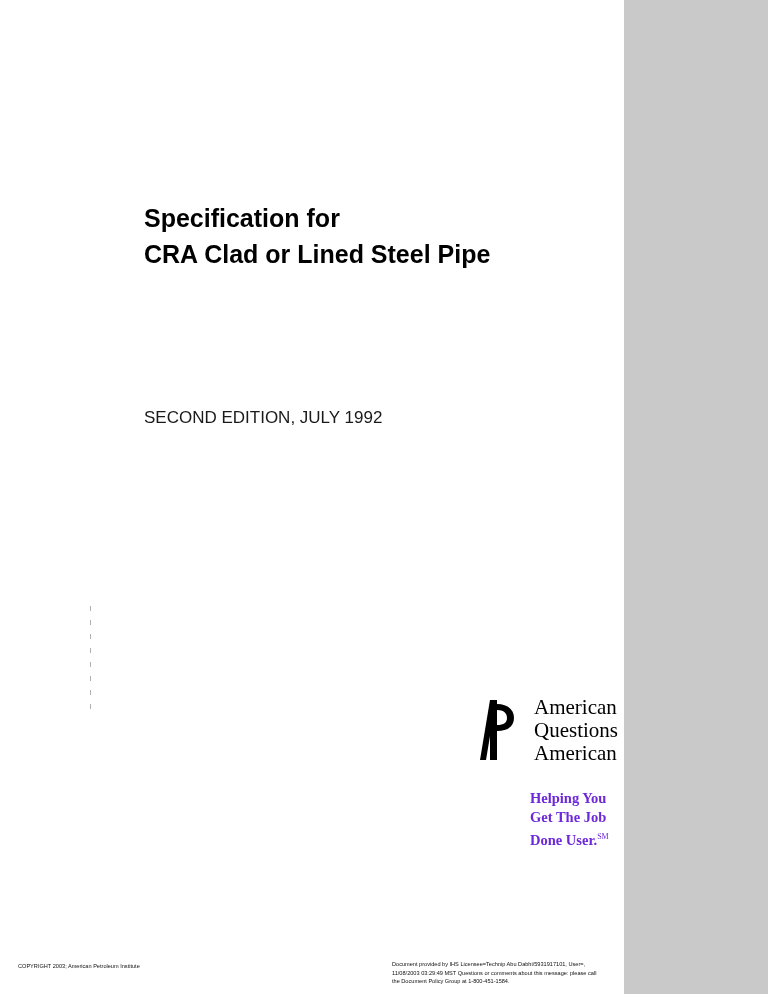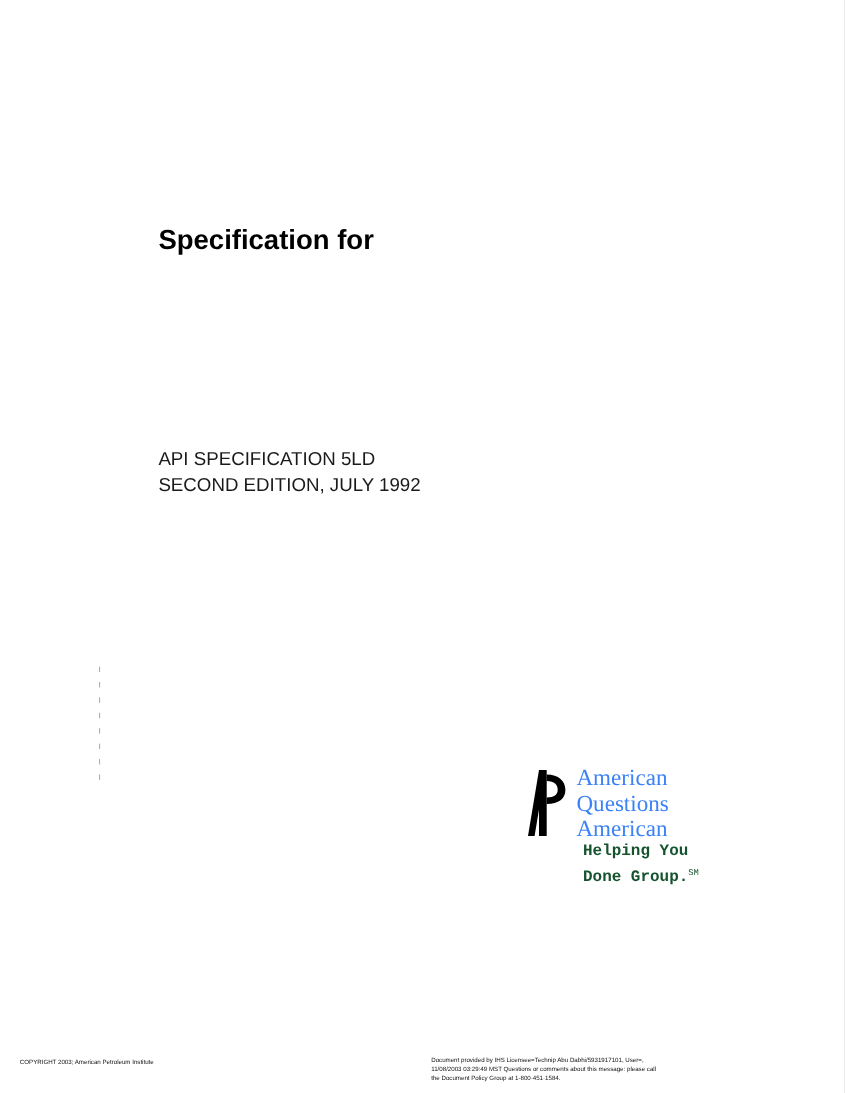--- a/index.html
+++ b/index.html
@@ -5,21 +5,21 @@
   html, body {
     margin: 0;
     padding: 0;
     background: #c9c9c9;
   }
   body {
     font-family: "Liberation Sans", sans-serif;
   }
   .page {
     position: relative;
-    width: 768px;
+    width: 624px;
     height: 994px;
     background: #ffffff;
     overflow: hidden;
   }
   .sheet {
     position: absolute;
     left: 8px;
     top: 8px;
     width: 752px;
     height: 978px;
@@ -86,33 +86,34 @@
     align-items: flex-start;
   }
   .monogram {
     width: 44px;
     height: 64px;
     position: relative;
     flex: 0 0 auto;
     margin-top: 2px;
   }
   .api-words {
-    margin-left: 6px;
+    margin-left: 16px;
     font-family: "Liberation Serif", serif;
     font-size: 21px;
     line-height: 23px;
-    color: #3b82f6;
+    color: #000000;
   }
   .tagline {
+    margin-top: 24px;
     margin-left: 56px;
-    font-family: Liberation Mono, monospace;
+    font-family: Liberation Serif, serif;
     font-weight: bold;
     font-size: 14.5px;
     line-height: 19px;
-    color: #14532d;
+    color: #6d28d9;
   }
   .sm-mark {
     font-size: 8px;
     vertical-align: super;
     font-weight: normal;
   }
 
   
   .footer-left {
     position: absolute;
@@ -135,24 +136,24 @@
   }
 </style>
 </head>
 <body>
 
 <div class="page">
   <div class="sheet">
 
     <div class="title-block">
       <div class="title-line">Specification for</div>
+      <div class="title-line">CRA Clad or Lined Steel Pipe</div>
     </div>
 
     <div class="spec-block">
-      <div class="spec-line">API SPECIFICATION 5LD</div>
       <div class="spec-line">SECOND EDITION, JULY 1992</div>
       <div class="spec-gap"></div>
     </div>
 
     <div class="tick-col">
       <div class="tick"></div>
       <div class="tick"></div>
       <div class="tick"></div>
       <div class="tick"></div>
       <div class="tick"></div>
@@ -173,21 +174,22 @@
           </svg>
         </div>
         <div class="api-words">
           <div>American</div>
           <div>Questions</div>
           <div>American</div>
         </div>
       </div>
       <div class="tagline">
         <div>Helping You</div>
-        <div><span>Done Group.</span><span class="sm-mark">SM</span></div>
+        <div>Get The Job</div>
+        <div><span>Done User.</span><span class="sm-mark">SM</span></div>
       </div>
     </div>
 
     <div class="footer-left">COPYRIGHT 2003; American Petroleum Institute</div>
 
     <div class="footer-right">
       <div>Document provided by IHS Licensee=Technip Abu Dabhi/5931917101, User=,</div>
       <div>11/08/2003 03:29:49 MST Questions or comments about this message: please call</div>
       <div>the Document Policy Group at 1-800-451-1584.</div>
     </div>

